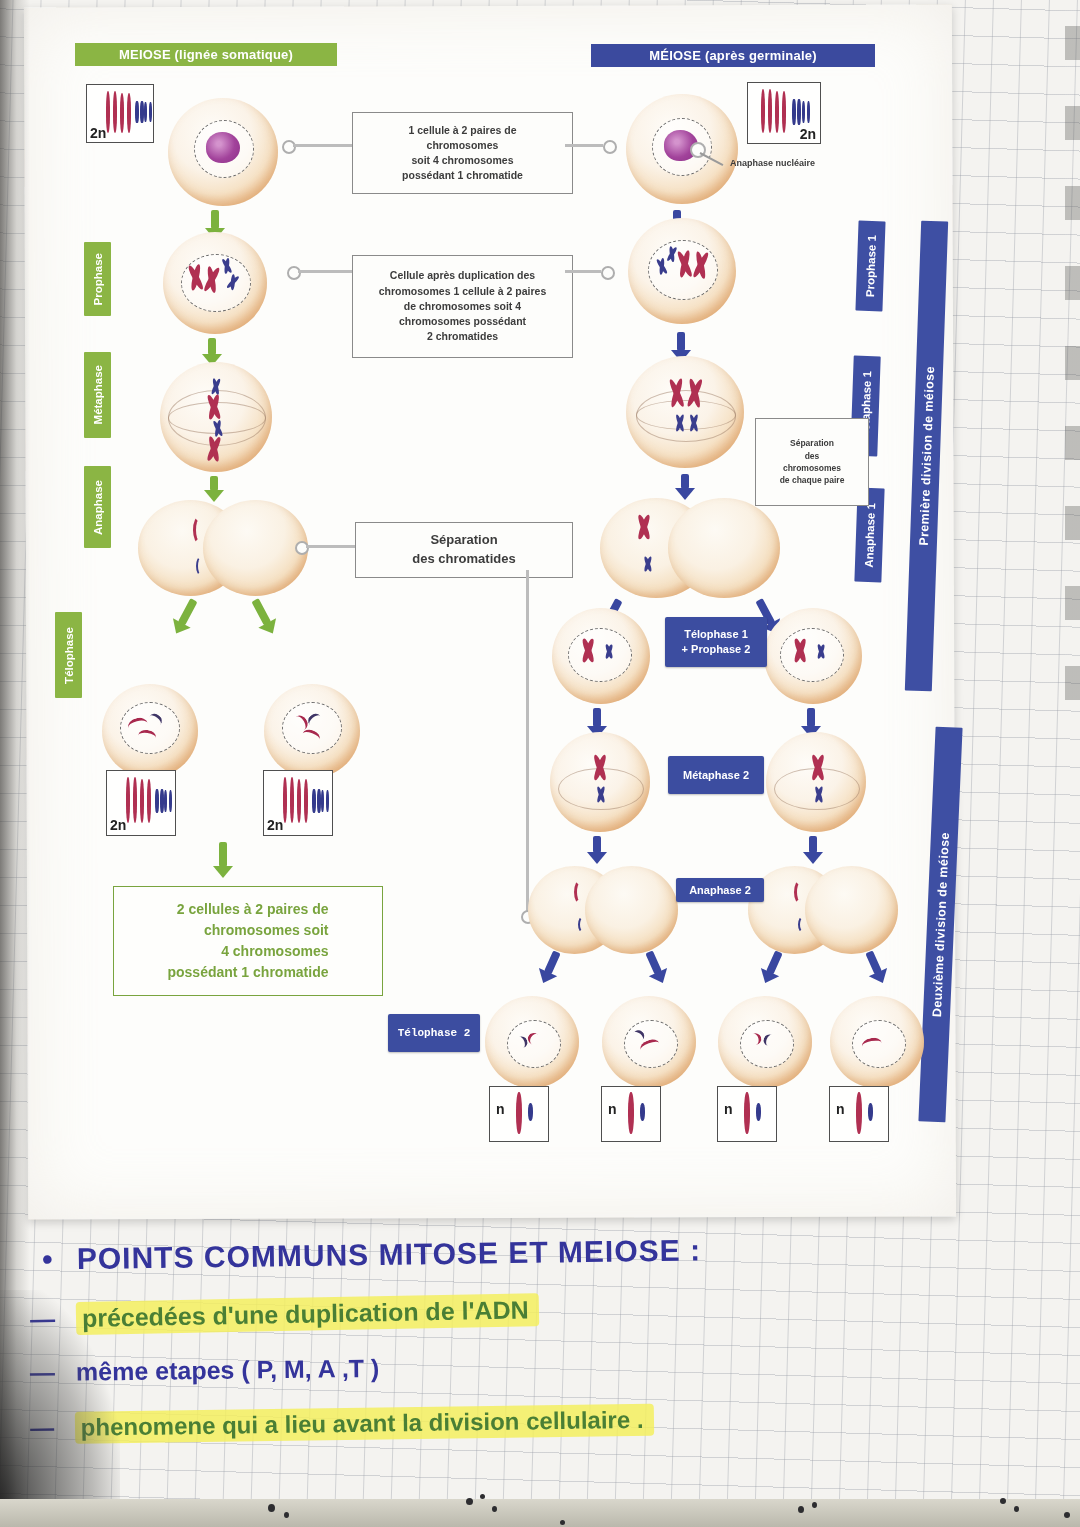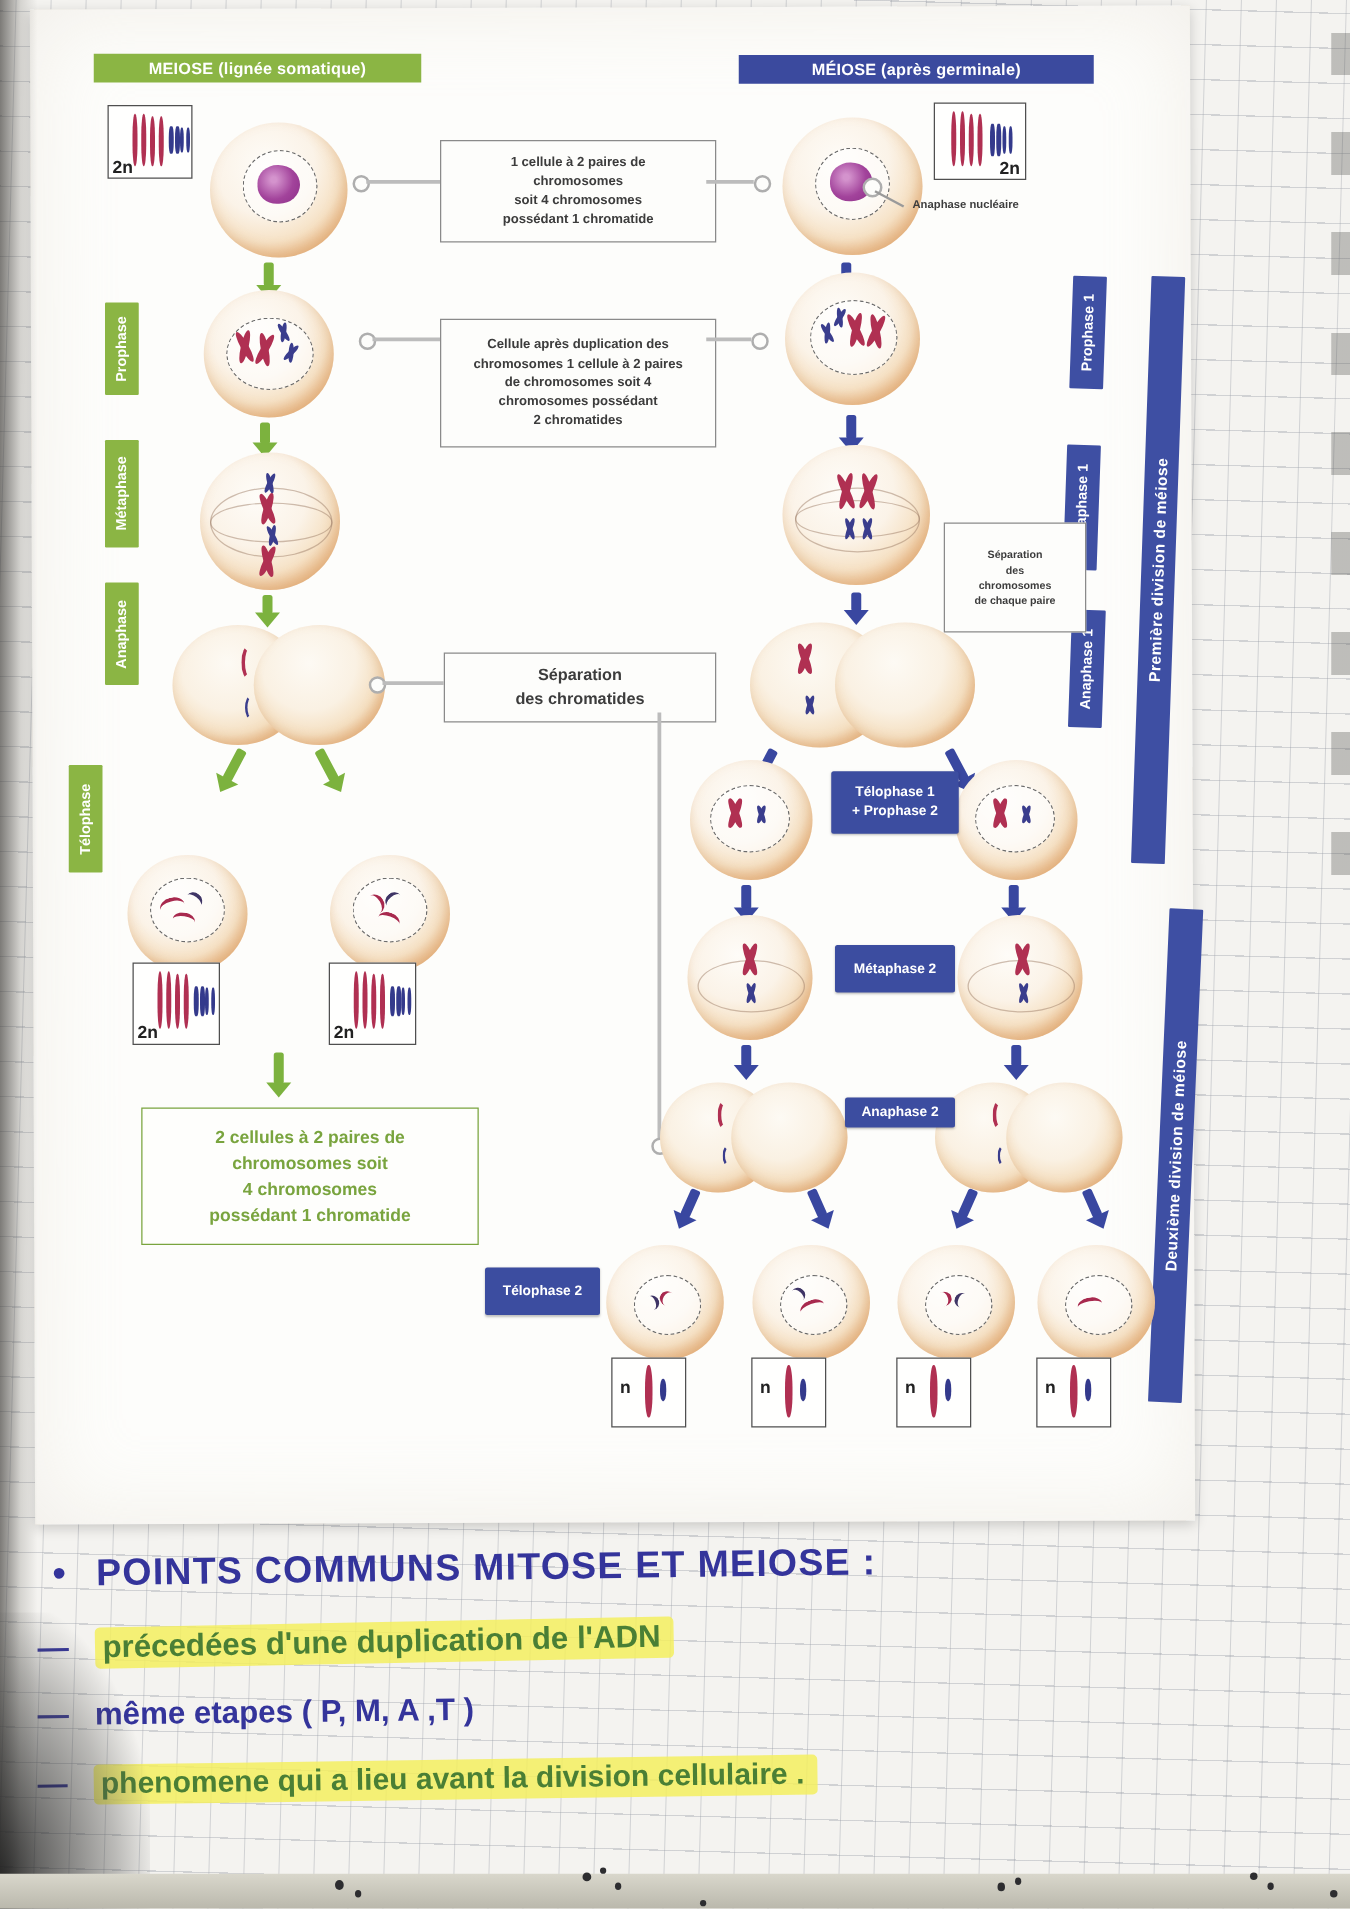--- a/index.html
+++ b/index.html
@@ -227,21 +227,21 @@
   <div class="kbox" style="left:263px;top:770px;width:68px;height:64px;">
     <span class="dch red" style="left:18px;top:6px;width:13px;height:46px;"></span>
     <span class="dch red" style="left:32px;top:8px;width:13px;height:44px;"></span>
     <span class="dch blu" style="left:48px;top:18px;width:9px;height:24px;"></span>
     <span class="dch blu" style="left:57px;top:19px;width:8px;height:22px;"></span>
     <span class="klab" style="left:3px;bottom:2px;">2n</span>
   </div>
 
   <div class="ar" style="left:212px;top:842px;height:36px;"></div>
 
-  <div class="resbox pre" style="left:113px;top:886px;width:268px;height:108px;">2 cellules à 2 paires de
+  <div class="resbox pre" style="left:113px;top:886px;width:268px;height:108px;text-align:right;">2 cellules à 2 paires de
 chromosomes soit
 4 chromosomes
 possédant 1 chromatide</div>
 
   <div class="banner blue" style="left:591px;top:44px;width:284px;height:23px;">
     <span>MÉIOSE (après germinale)</span>
   </div>
 
   <div class="cell" style="left:626px;top:94px;width:112px;height:110px;">
     <div class="nucleus" style="left:26px;top:24px;width:58px;height:56px;"></div>
@@ -356,21 +356,21 @@
     <span class="pr l blu sm" style="left:50px;top:50px;width:10px;height:17px;"></span>
     <span class="pr r blu sm" style="left:82px;top:50px;width:10px;height:17px;"></span>
   </div>
   <div class="bluebox" style="left:676px;top:878px;width:88px;height:24px;">Anaphase 2</div>
 
   <div class="ar blue" style="left:546px;top:952px;height:34px;transform:rotate(24deg);"></div>
   <div class="ar blue" style="left:638px;top:952px;height:34px;transform:rotate(-24deg);"></div>
   <div class="ar blue" style="left:768px;top:952px;height:34px;transform:rotate(24deg);"></div>
   <div class="ar blue" style="left:858px;top:952px;height:34px;transform:rotate(-24deg);"></div>
 
-  <div class="bluebox" style="left:388px;top:1014px;width:92px;height:38px;">Télophase 2</div>
+  <div class="bluebox" style="left:388px;top:1014px;width:92px;height:38px;font-family:Liberation Mono, monospace;">Télophase 2</div>
 
   <div class="cell" style="left:485px;top:996px;width:94px;height:92px;">
     <div class="nucleus" style="left:22px;top:24px;width:52px;height:46px;"></div>
     <span class="sq dark" style="left:30px;top:40px;width:12px;height:10px;transform:rotate(70deg);"></span>
     <span class="sq red" style="left:44px;top:36px;width:12px;height:12px;transform:rotate(-60deg);"></span>
   </div>
   <div class="cell" style="left:602px;top:996px;width:94px;height:92px;">
     <div class="nucleus" style="left:22px;top:24px;width:52px;height:46px;"></div>
     <span class="sq dark" style="left:30px;top:34px;width:12px;height:10px;transform:rotate(40deg);"></span>
     <span class="sq red" style="left:38px;top:44px;width:20px;height:10px;transform:rotate(-20deg);"></span>

